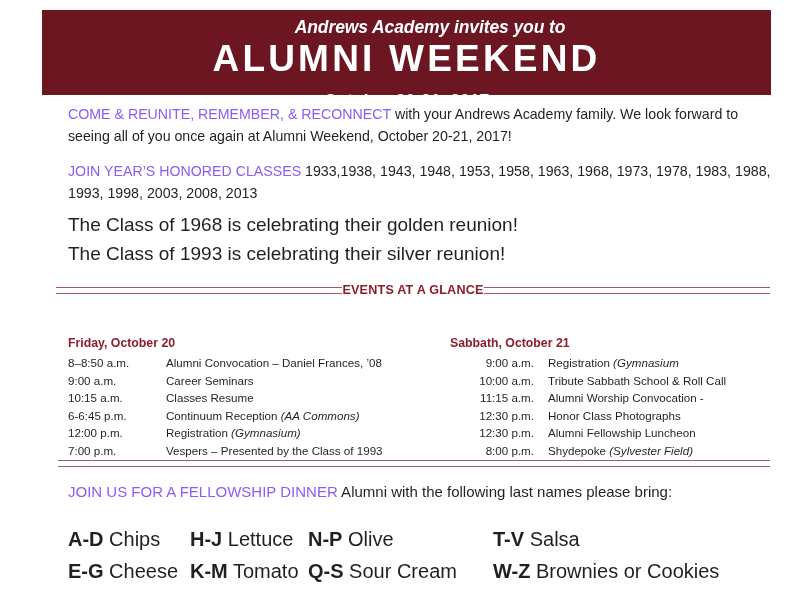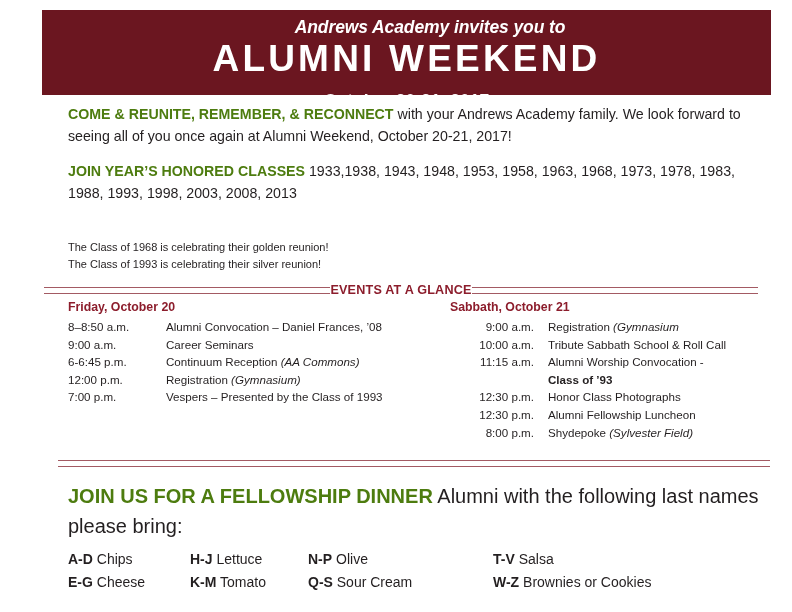--- a/index.html
+++ b/index.html
@@ -59,33 +59,33 @@
     top: 103px;
     width: 706px;
   }
   .para {
     font-size: 14.2px;
     line-height: 1.55;
     color: #231f20;
   }
   .lede { margin-bottom: 13px; }
   .hl {
-    color: #4d7c0f;
-    font-weight: bold;
+    color: #8b5cf6;
+    font-weight: normal;
   }
   .reunions {
-    margin-top: 35px;
-    font-size: 11px;
+    margin-top: 7px;
+    font-size: 19px;
     line-height: 1.52;
   }
 
   
   .glance {
     position: absolute;
-    left: 44px;
+    left: 56px;
     top: 283px;
     width: 714px;
     display: flex;
     align-items: center;
   }
   .rule {
     flex: 1 1 auto;
     height: 5px;
     border-top: 1.4px solid #a35a63;
     border-bottom: 1.4px solid #a35a63;
@@ -106,20 +106,21 @@
     width: 706px;
   }
   .col-left  { position: absolute; left: 0px;   top: 0; width: 380px; }
   .col-right { position: absolute; left: 382px; top: 0; width: 324px; }
 
   .day-head {
     color: #8c1d2c;
     font-weight: bold;
     font-size: 12.3px;
     margin-bottom: 4px;
+    margin-top: 36px;
   }
   .ev-table {
     border-collapse: collapse;
     width: 100%;
   }
   .ev-table td {
     font-size: 11.6px;
     line-height: 1.52;
     vertical-align: top;
     padding: 0;
@@ -143,29 +144,29 @@
   }
 
   
   .dinner {
     position: absolute;
     left: 68px;
     top: 481px;
     width: 706px;
   }
   .dinner-head {
-    font-size: 20px;
+    font-size: 15px;
     line-height: 1.5;
-    margin-bottom: 7px;
+    margin-bottom: 19px;
   }
   .dinner-grid {
     border-collapse: collapse;
   }
   .dinner-grid td {
-    font-size: 14px;
+    font-size: 20px;
     line-height: 1.62;
     padding: 0;
     white-space: nowrap;
     color: #231f20;
   }
   .dc1 { width: 122px; }
   .dc2 { width: 118px; }
   .dc3 { width: 185px; }
   .dc4 { }
   .dl { font-weight: bold; }
@@ -210,20 +211,24 @@
       <tbody>
           <tr>
             <td class="ev-time">8–8:50 a.m.</td>
             <td class="ev-desc">Alumni Convocation – Daniel Frances, ’08</td>
           </tr>
           <tr>
             <td class="ev-time">9:00 a.m.</td>
             <td class="ev-desc">Career Seminars</td>
           </tr>
           <tr>
+            <td class="ev-time">10:15 a.m.</td>
+            <td class="ev-desc">Classes Resume</td>
+          </tr>
+          <tr>
             <td class="ev-time">6-6:45 p.m.</td>
             <td class="ev-desc">Continuum Reception <i>(AA Commons)</i></td>
           </tr>
           <tr>
             <td class="ev-time">12:00 p.m.</td>
             <td class="ev-desc">Registration <i>(Gymnasium)</i></td>
           </tr>
           <tr>
             <td class="ev-time">7:00 p.m.</td>
             <td class="ev-desc">Vespers – Presented by the Class of 1993</td>
@@ -240,24 +245,20 @@
             <td class="ev-time right">9:00 a.m.</td>
             <td class="ev-desc">Registration <i>(Gymnasium</i></td>
           </tr>
           <tr>
             <td class="ev-time right">10:00 a.m.</td>
             <td class="ev-desc">Tribute Sabbath School &amp; Roll Call</td>
           </tr>
           <tr>
             <td class="ev-time right">11:15 a.m.</td>
             <td class="ev-desc">Alumni Worship Convocation -</td>
-          </tr>
-          <tr>
-            <td class="ev-time right">&nbsp;</td>
-            <td class="ev-desc ev-cont">Class of  ’93</td>
           </tr>
           <tr>
             <td class="ev-time right">12:30 p.m.</td>
             <td class="ev-desc">Honor Class Photographs</td>
           </tr>
           <tr>
             <td class="ev-time right">12:30 p.m.</td>
             <td class="ev-desc">Alumni Fellowship Luncheon</td>
           </tr>
           <tr>

